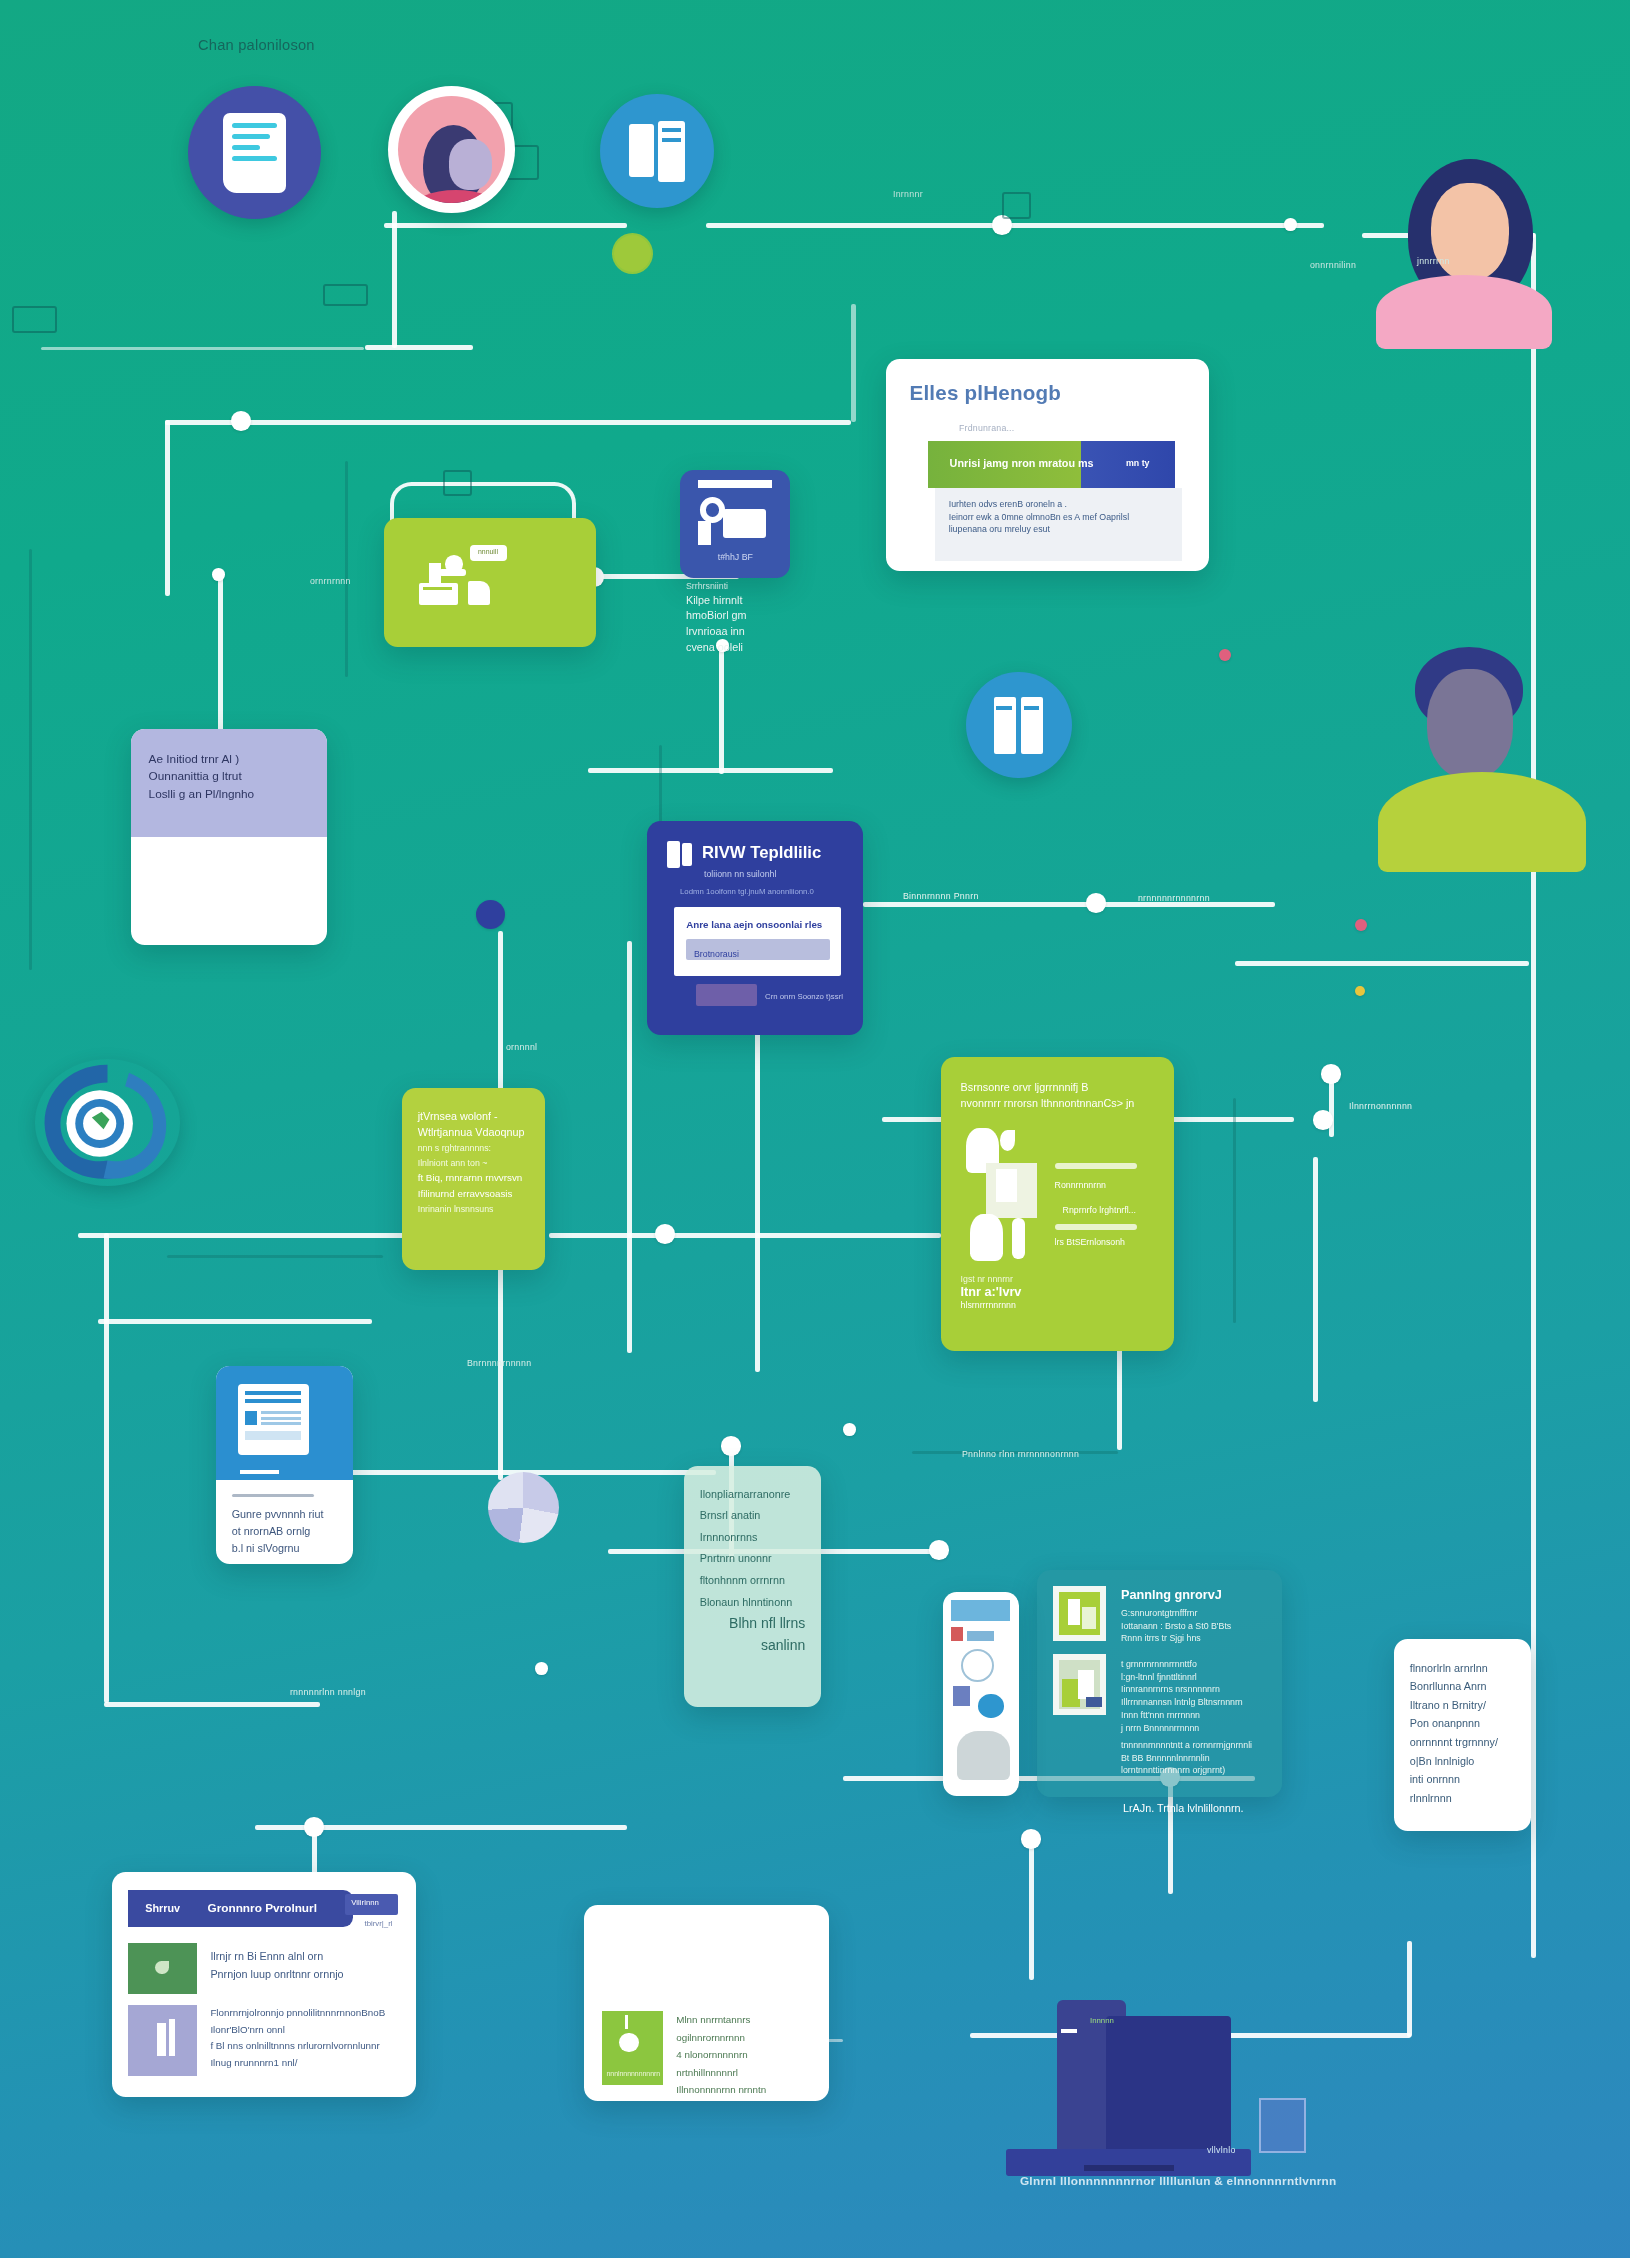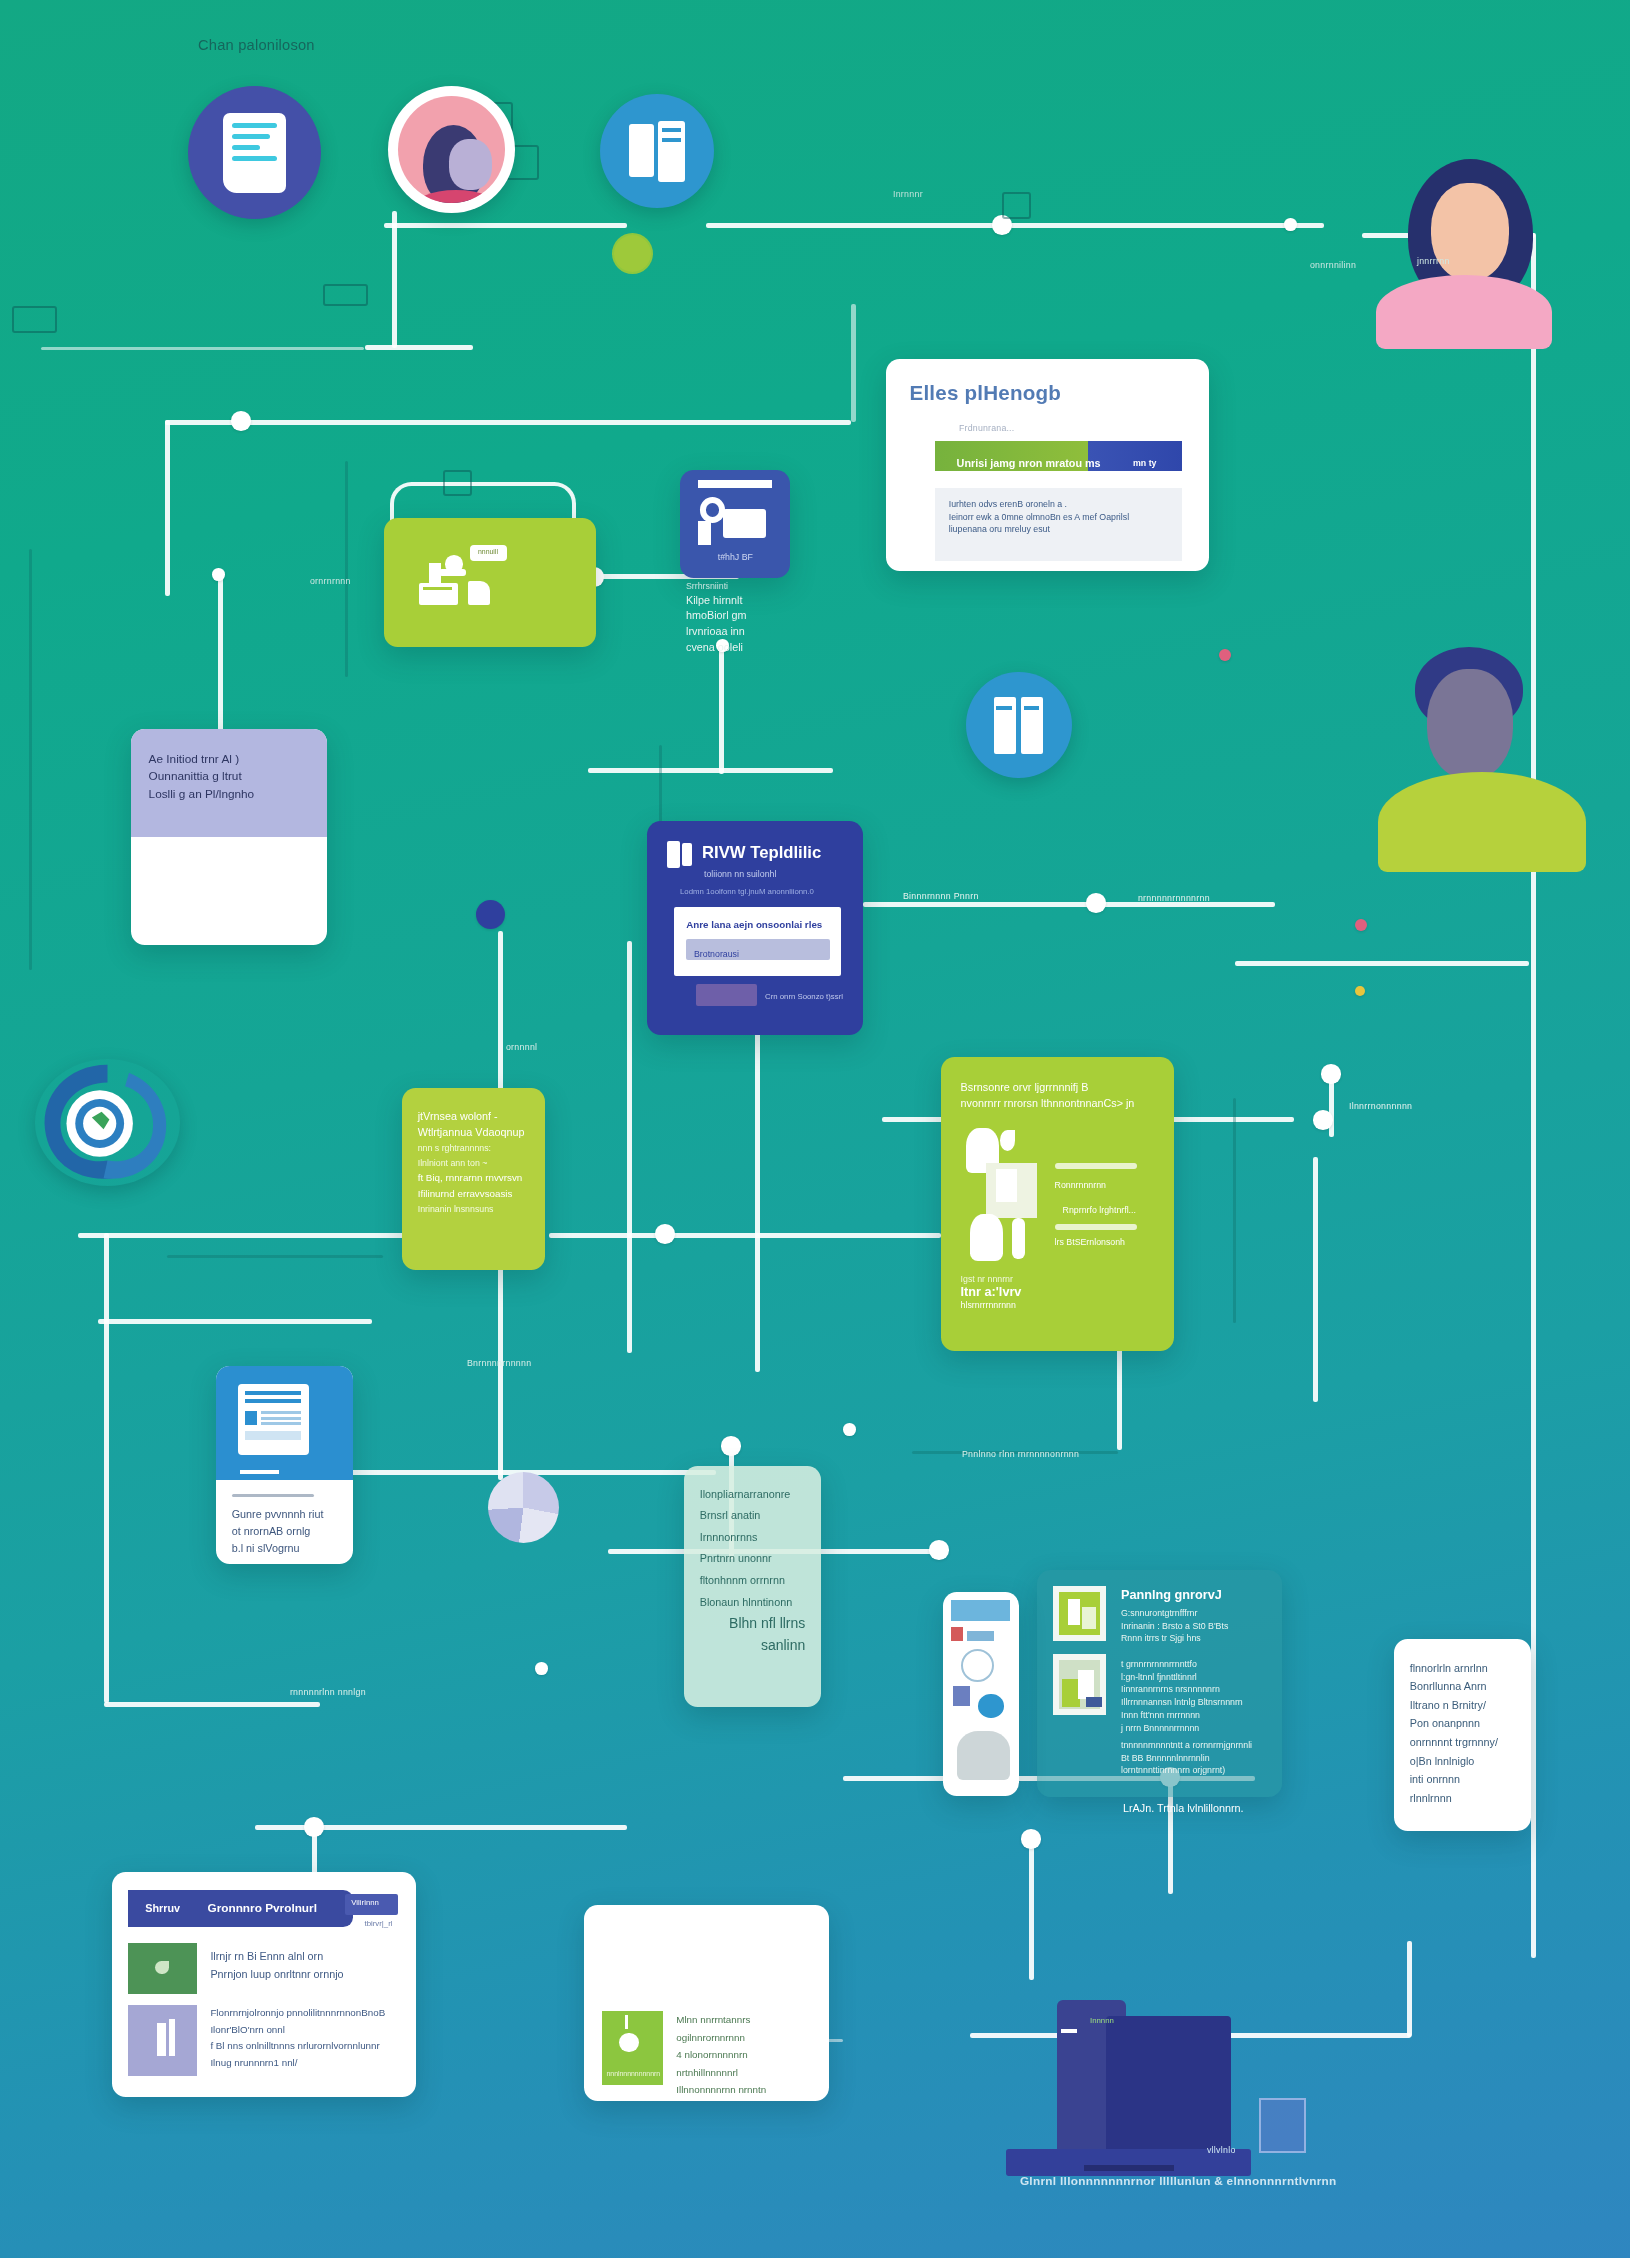--- a/index.html
+++ b/index.html
@@ -231,21 +231,21 @@
 
 <div class="person-av" style="left:1378px; top:647px; width:225px; height:225px;">
   <div class="avhair" style="left:37px; top:0; width:108px; height:84px; background:#303a86;"></div>
   <div class="avface" style="left:49px; top:21.6px; width:86px; height:110px; background:#7a7596; border-radius:46%;"></div>
   <div class="avbody" style="left:0px; top:125px; width:208px; height:100px; background:#b6d13c;"></div>
 </div>
 
 <div class="card" style="left:886px; top:359px; width:323px; height:212px; background:#ffffff;">
   <div class="ghosttext blur-t" style="position:absolute; left:23.5px; top:21.6px; font-size:20.6px; font-weight:700; color:#3564a8;">Elles plHenogb</div>
   <div class="ghosttext blur-t tiny" style="position:absolute; left:73px; top:63px; color:#97a3b8;">Frdnunrana...</div>
-  <div style="position:absolute; left:49px; top:82px; width:247px; height:30px;
+  <div style="position:absolute; left:42px; top:82px; width:247px; height:47px;
               background:linear-gradient(90deg,#76b23d 0%,#8fbe3b 62%,#3a53b4 62%,#2f47ab 100%);">
     <span class="blur-t" style="position:absolute; left:21.6px; top:15.7px; font-size:10.8px; font-weight:700; color:#fff;">Unrisi jamg  nron mratou ms</span>
     <span class="blur-t" style="position:absolute; right:25.5px; top:16.7px; font-size:8.8px; font-weight:700; color:#fff;">mn ty</span>
   </div>
   <div style="position:absolute; left:49px; top:129px; width:247px; height:73px; background:#eef1f5; padding:9.8px 13.7px;">
     <div class="blur-t tiny" style="color:#3b5a86;">Iurhten odvs erenB oroneln a .</div>
     <div class="blur-t tiny" style="color:#3b5a86;">Ieinorr ewk a 0mne olmnoBn es A mef Oaprilsl</div>
     <div class="blur-t tiny" style="color:#3b5a86;">liupenana oru mreluy esut</div>
   </div>
 </div>
@@ -389,21 +389,21 @@
   <div style="position:absolute; left:15.7px; top:84px; width:53px; height:61px; background:#f2f7f3; padding:5.9px;">
     <div style="width:100%; height:100%; background:#cfe0c6; position:relative;">
       <div style="position:absolute; left:3.9px; top:19.6px; width:17.6px; height:27.4px; background:#a8cf38;"></div>
       <div style="position:absolute; left:19.6px; top:9.8px; width:15.7px; height:29px; background:#fff;"></div>
       <div style="position:absolute; left:27.4px; bottom:2px; width:15.7px; height:9.8px; background:#3f5a9a;"></div>
     </div>
   </div>
   <div class="blur-t" style="position:absolute; left:84px; top:17.6px; font-size:12.7px; font-weight:700; color:#ffffff;">Pannlng  gnrorvJ</div>
   <div style="position:absolute; left:84px; top:37px; width:147px;">
     <div class="blur-t tiny" style="color:#eaf6f2;">G:snnurontgtrnfffrnr</div>
-    <div class="blur-t tiny" style="color:#eaf6f2;">Inrinanin : Brsto a St0 B'Bts</div>
+    <div class="blur-t tiny" style="color:#eaf6f2;">Iottanann : Brsto a St0 B'Bts</div>
     <div class="blur-t tiny" style="color:#eaf6f2;">Rnnn itrrs tr Sjgi hns</div>
   </div>
   <div style="position:absolute; left:84px; top:88px; width:151px;">
     <div class="blur-t tiny" style="color:#eaf6f2;">t  grnnrnrnnnrrnnttfo</div>
     <div class="blur-t tiny" style="color:#eaf6f2;">l:gn-ltnnl  fjnnttltinnrl</div>
     <div class="blur-t tiny" style="color:#eaf6f2;">Iinnrannrnrns  nrsnnnnnrn</div>
     <div class="blur-t tiny" style="color:#eaf6f2;">Illrrnnnannsn  lntnlg  Bltnsrnnnrn</div>
     <div class="blur-t tiny" style="color:#eaf6f2;">Innn  ftt'nnn rnrrnnnn</div>
     <div class="blur-t tiny" style="color:#eaf6f2;">j  nrrn  Bnnnnnrrnnnn</div>
   </div>

